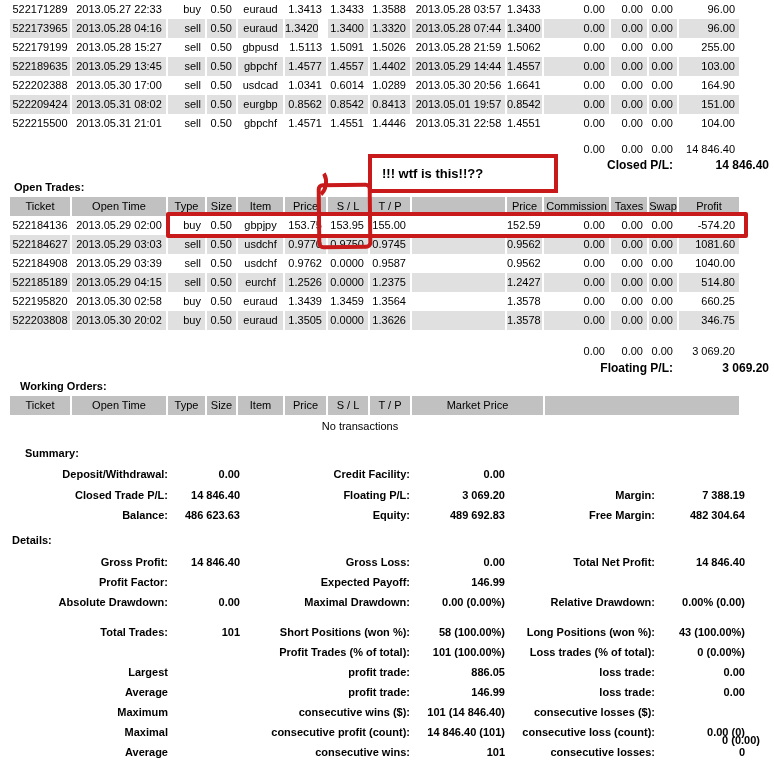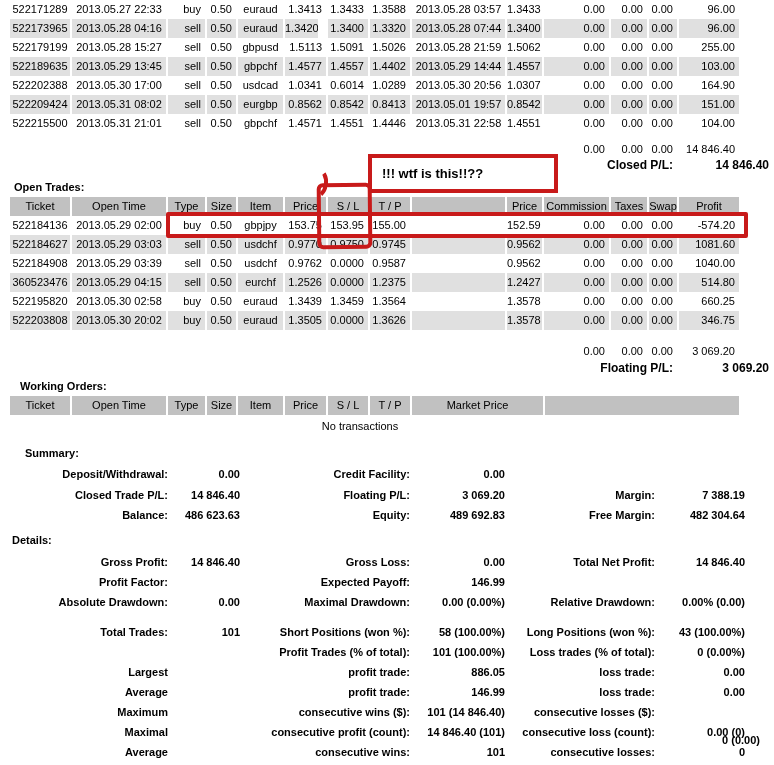--- a/index.html
+++ b/index.html
@@ -112,21 +112,21 @@
       <div class="trow" style="top: 76px;">
         <div class="tcell c" style="left: 10px; width: 62px;">522202388</div>
         <div class="tcell c" style="left: 72px; width: 96px;">2013.05.30 17:00</div>
         <div class="tcell r" style="left: 168px; width: 39px;">sell</div>
         <div class="tcell r" style="left: 207px; width: 31px;">0.50</div>
         <div class="tcell c" style="left: 238px; width: 47px;">usdcad</div>
         <div class="tcell r" style="left: 285px; width: 43px;">1.0341</div>
         <div class="tcell r" style="left: 328px; width: 42px;">0.6014</div>
         <div class="tcell r" style="left: 370px; width: 42px;">1.0289</div>
         <div class="tcell c" style="left: 412px; width: 95px;">2013.05.30 20:56</div>
-        <div class="tcell r" style="left: 507px; width: 37px;">1.0307</div>
+        <div class="tcell r" style="left: 507px; width: 37px;">1.6641</div>
         <div class="tcell r" style="left: 544px; width: 67px;">0.00</div>
         <div class="tcell r" style="left: 611px; width: 38px;">0.00</div>
         <div class="tcell r" style="left: 649px; width: 30px;">0.00</div>
         <div class="tcell r" style="left: 679px; width: 62px;">164.90</div>
       </div>
       <div class="trow" style="top: 95px;">
         <div class="tcell c" style="left: 10px; width: 62px; background: var(--rowg);">522209424</div>
         <div class="tcell c" style="left: 72px; width: 96px; background: var(--rowg);">2013.05.31 08:02</div>
         <div class="tcell r" style="left: 168px; width: 39px; background: var(--rowg);">sell</div>
         <div class="tcell r" style="left: 207px; width: 31px; background: var(--rowg);">0.50</div>
@@ -241,21 +241,21 @@
         <div class="tcell r" style="left: 328px; width: 42px;">0.0000</div>
         <div class="tcell r" style="left: 370px; width: 42px;">0.9587</div>
         <div class="tcell c" style="left: 412px; width: 95px;"></div>
         <div class="tcell r" style="left: 507px; width: 37px;">0.9562</div>
         <div class="tcell r" style="left: 544px; width: 67px;">0.00</div>
         <div class="tcell r" style="left: 611px; width: 38px;">0.00</div>
         <div class="tcell r" style="left: 649px; width: 30px;">0.00</div>
         <div class="tcell r" style="left: 679px; width: 62px;">1040.00</div>
       </div>
       <div class="trow" style="top: 273px;">
-        <div class="tcell c" style="left: 10px; width: 62px; background: var(--rowg);">360523476</div>
+        <div class="tcell c" style="left: 10px; width: 62px; background: var(--rowg);">522185189</div>
         <div class="tcell c" style="left: 72px; width: 96px; background: var(--rowg);">2013.05.29 04:15</div>
         <div class="tcell r" style="left: 168px; width: 39px; background: var(--rowg);">sell</div>
         <div class="tcell r" style="left: 207px; width: 31px; background: var(--rowg);">0.50</div>
         <div class="tcell c" style="left: 238px; width: 47px; background: var(--rowg);">eurchf</div>
         <div class="tcell r" style="left: 285px; width: 43px; background: var(--rowg);">1.2526</div>
         <div class="tcell r" style="left: 328px; width: 42px; background: var(--rowg);">0.0000</div>
         <div class="tcell r" style="left: 370px; width: 42px; background: var(--rowg);">1.2375</div>
         <div class="tcell c" style="left: 412px; width: 95px; background: var(--rowg);"></div>
         <div class="tcell r" style="left: 507px; width: 37px; background: var(--rowg);">1.2427</div>
         <div class="tcell r" style="left: 544px; width: 67px; background: var(--rowg);">0.00</div>

